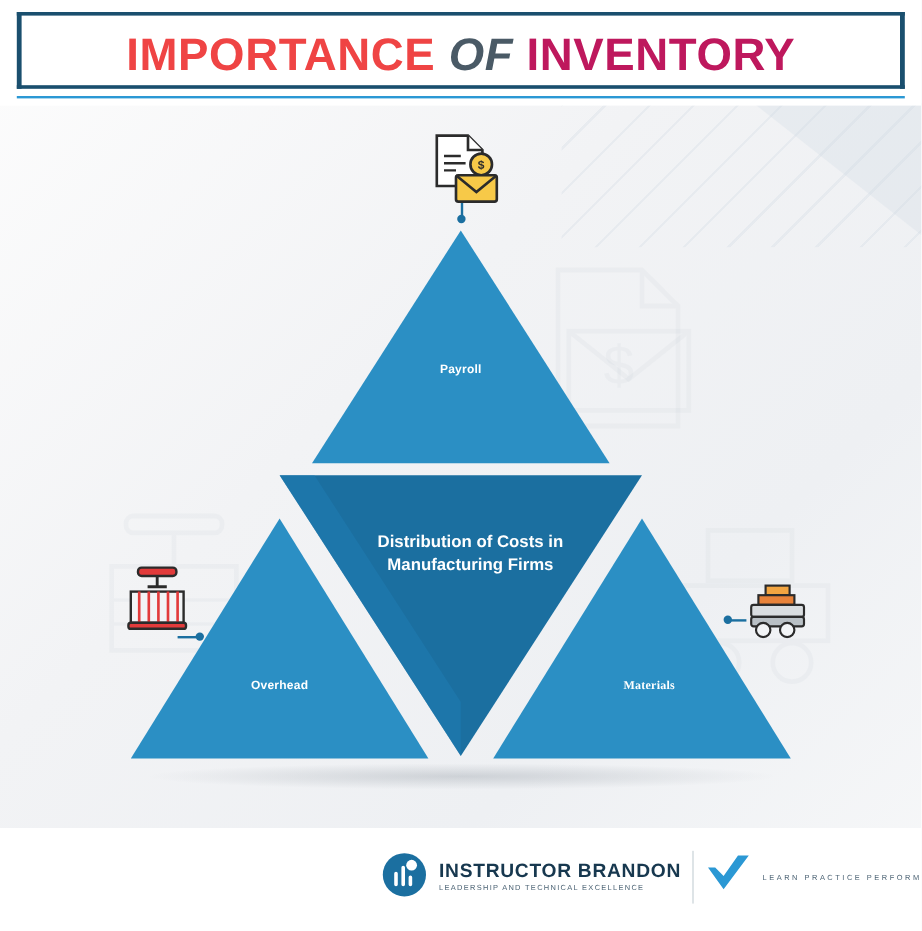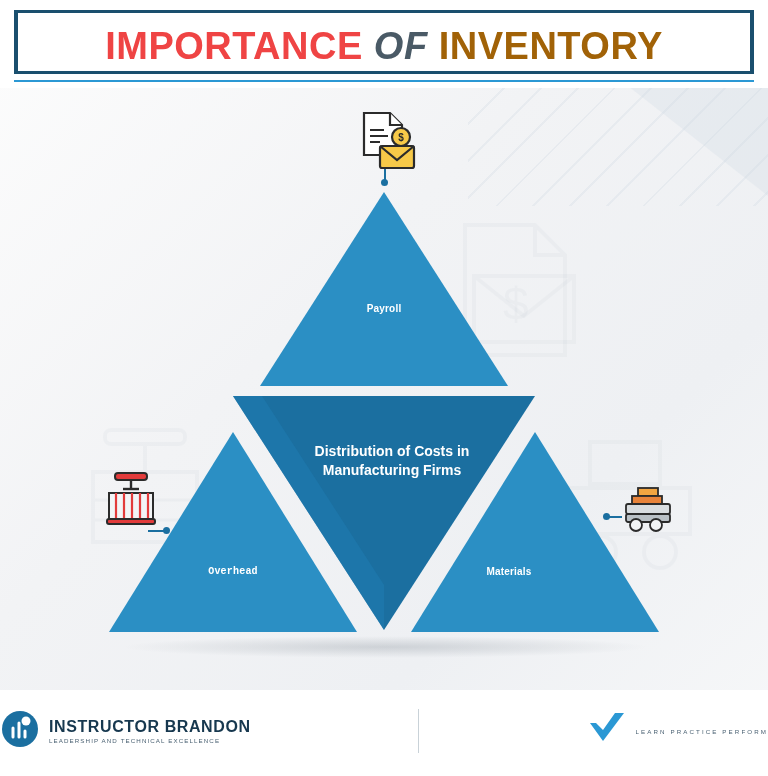--- a/index.html
+++ b/index.html
@@ -46,21 +46,21 @@
   .header .side-r{
     position:absolute;right:14px;top:10px;width:4px;bottom:14px;background:#1a4f6e;
   }
   .title{
     position:absolute;left:0;right:0;top:26px;text-align:center;
     font-size:38px;line-height:40px;font-weight:bold;letter-spacing:.5px;
     white-space:nowrap;
   }
   .title .dark{color:#ef4444;}
   .title .mid{color:#4a5a66;font-weight:bold;font-style:italic;}
-  .title .blue{color:#a16207;}
+  .title .blue{color:#be185d;}
   
   .ghost{position:absolute;opacity:.13;}
   .ghost svg{display:block;}
   
   .tri-wrap{position:absolute;left:0;top:0;width:768px;height:776px;}
   .label{
     position:absolute;color:#ffffff;font-weight:bold;text-align:center;
     font-size:10px;letter-spacing:.2px;
   }
   .center-label{
@@ -74,21 +74,21 @@
   .conn{
     position:absolute;background:#1b6fa0;
   }
   
   .footer{
     position:absolute;left:0;bottom:0;width:768px;height:86px;
     background:#ffffff;
   }
   .footer-inner{
     position:absolute;left:0;right:0;top:10px;height:62px;
-    display:flex;align-items:center;justify-content:space-between;gap:9px;
+    display:flex;align-items:center;justify-content:flex-end;gap:9px;
   }
   .brand{display:flex;align-items:center;gap:9px;}
   .brand-text{display:flex;flex-direction:column;justify-content:center;}
   .brand-name{
     font-size:16px;font-weight:bold;color:#17384f;letter-spacing:.6px;line-height:17px;
   }
   .brand-tag{
     font-size:6.2px;color:#4c6374;letter-spacing:1.1px;margin-top:2px;
   }
   .divider{width:1px;height:44px;background:#c9d2d8;}
@@ -163,22 +163,22 @@
       <polygon points="233,396 262,396 384,585 384,630" fill="#1f7cb2" opacity="0.55"></polygon>
 
       <polygon points="384,192 508,386 260,386" fill="#2b8fc4"></polygon>
 
       <polygon points="233,432 357,632 109,632" fill="#2b8fc4"></polygon>
 
       <polygon points="535,432 659,632 411,632" fill="#2b8fc4"></polygon>
     </svg>
 
     <div class="label" style="left:334px;top:303px;width:100px;">Payroll</div>
-    <div class="label" style="left:183px;top:566px;width:100px;font-family:Liberation Mono, monospace;">Overhead</div>
-    <div class="label" style="left:459px;top:566px;width:100px;">Materials</div>
+    <div class="label" style="left:183px;top:566px;width:100px;">Overhead</div>
+    <div class="label" style="left:491px;top:566px;width:100px;font-family:Liberation Serif, serif;">Materials</div>
     <div class="center-label">Distribution of Costs in Manufacturing Firms</div>
 
     <div class="dot" style="left:381px;top:179px;"></div>
     <div class="conn" style="left:384px;top:165px;width:2px;height:16px;"></div>
 
     <div class="dot" style="left:163px;top:527px;"></div>
     <div class="conn" style="left:148px;top:530px;width:16px;height:2px;"></div>
 
     <div class="dot" style="left:603px;top:513px;"></div>
     <div class="conn" style="left:606px;top:516px;width:16px;height:2px;"></div>

